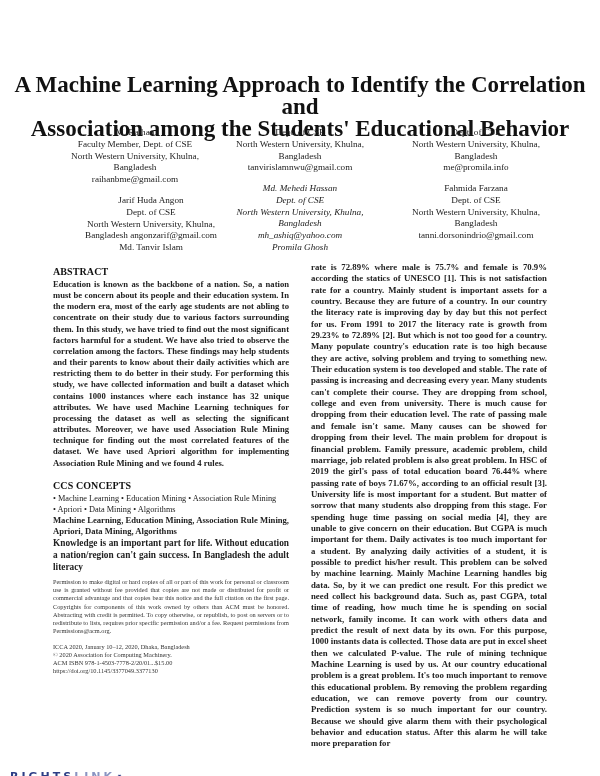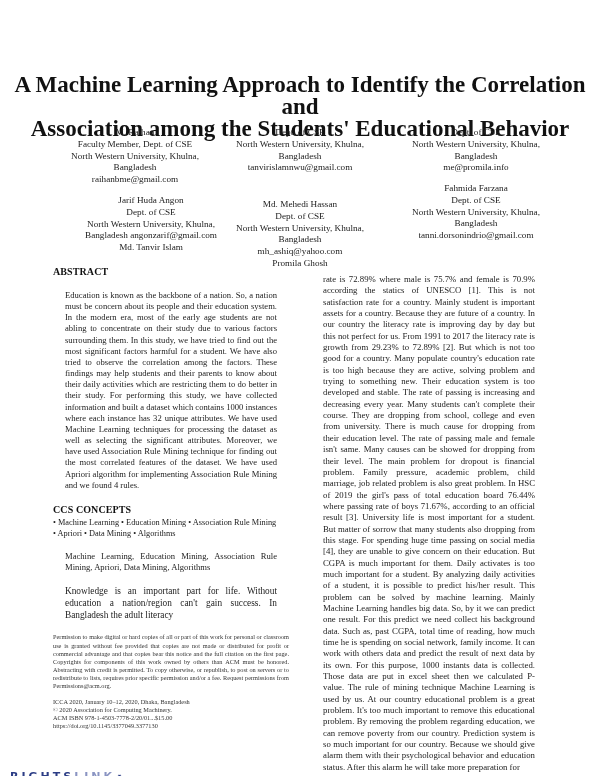--- a/index.html
+++ b/index.html
@@ -5,21 +5,21 @@
   html, body { margin: 0; padding: 0; background: #ffffff; }
   body { width: 600px; height: 776px; position: relative; overflow: hidden; font-family: "Liberation Serif", "DejaVu Serif", serif; color: #1a1a1a; }
   .title { position: absolute; left: 0; top: 74px; width: 600px; text-align: center; font-weight: bold; font-size: 23px; line-height: 22px; color: #111; }
   .authors { position: absolute; left: 0; top: 127px; width: 600px; font-size: 9.2px; line-height: 11.8px; color: #222; }
   .author { position: absolute; text-align: center; }
   .author div { white-space: nowrap; }
   .col { position: absolute; font-size: 8.6px; line-height: 11.15px; text-align: justify; color: #222; }
   .col-left { left: 53px; top: 265px; width: 236px; }
   .col-right { left: 311px; top: 262px; width: 236px; }
   .h { font-weight: bold; font-size: 10px; line-height: 13px; margin: 0 0 1px 0; color: #111; letter-spacing: 0.1px; }
-  .para { margin: 12px; }
+  .para { margin: 0; font-weight: bold; }
   .j { text-align: justify; text-align-last: left; }
   .sec { margin-top: 10px; }
   .small { font-size: 6.3px; line-height: 8.1px; color: #333; text-align: justify; margin-top: 5px; }
   .meta { font-size: 6.3px; line-height: 8.1px; color: #333; margin-top: 8px; }
   .intro-text { font-size: 9.3px; line-height: 12px; }
   .rightslink { position: absolute; left: 10px; top: 742px; width: 110px; height: 24px; margin-top: 28px; }
   .rl-main { font-family: "DejaVu Sans", sans-serif; font-weight: bold; font-size: 11px; letter-spacing: 3px; color: #2d3e86; white-space: nowrap; }
   .rl-main .light { color: #8a94c2; }
   .rl-sub { font-family: "DejaVu Sans", sans-serif; font-size: 3.5px; letter-spacing: 1px; color: #9aa0bf; margin-top: 0px; white-space: nowrap; }
 </style>
@@ -51,21 +51,21 @@
     <div>Bangladesh</div>
     <div>me@promila.info</div>
   </div>
   <div class="author" style="left:46px; top:68px; width:210px;">
     <div>Jarif Huda Angon</div>
     <div>Dept. of CSE</div>
     <div>North Western University, Khulna,</div>
     <div>Bangladesh angonzarif@gmail.com</div>
     <div>Md. Tanvir Islam</div>
   </div>
-  <div class="author" style="left:220px; top:72px; width:160px;">
+  <div class="author" style="left:220px; top:56px; width:160px;font-style:italic;">
     <div>Md. Mehedi Hassan</div>
     <div>Dept. of CSE</div>
     <div>North Western University, Khulna,</div>
     <div>Bangladesh</div>
     <div>mh_ashiq@yahoo.com</div>
     <div>Promila Ghosh</div>
   </div>
   <div class="author" style="left:396px; top:56px; width:160px;">
     <div>Fahmida Farzana</div>
     <div>Dept. of CSE</div>

